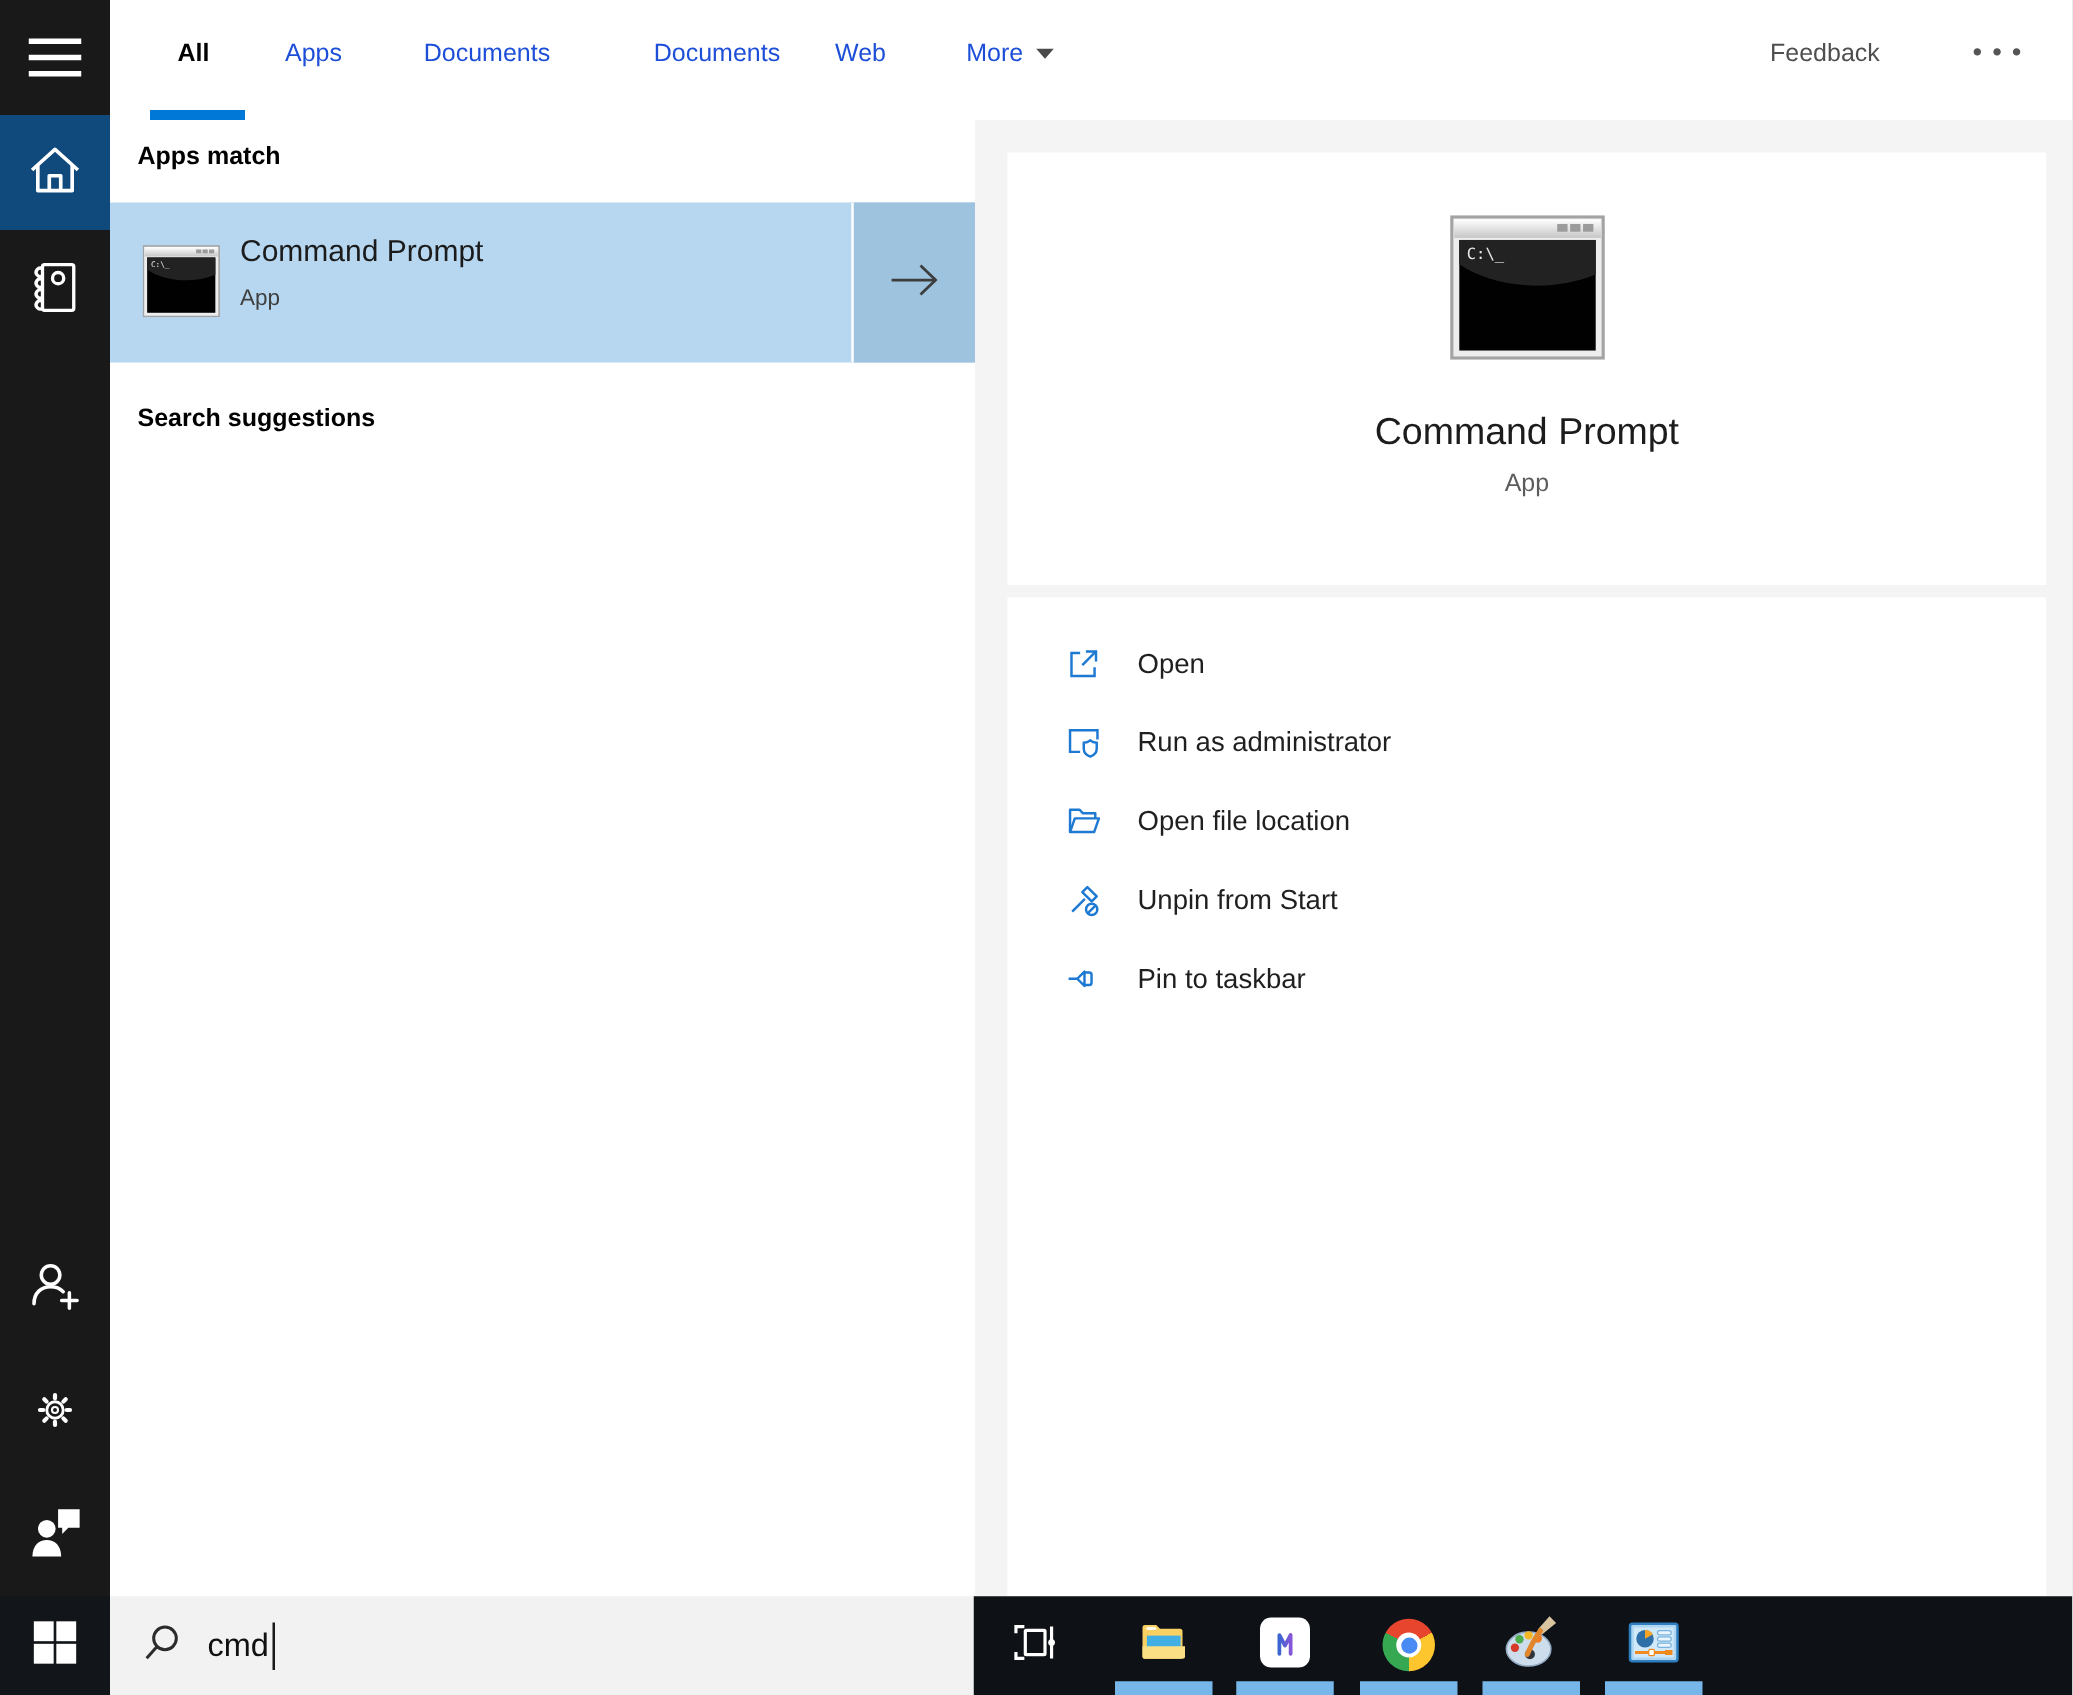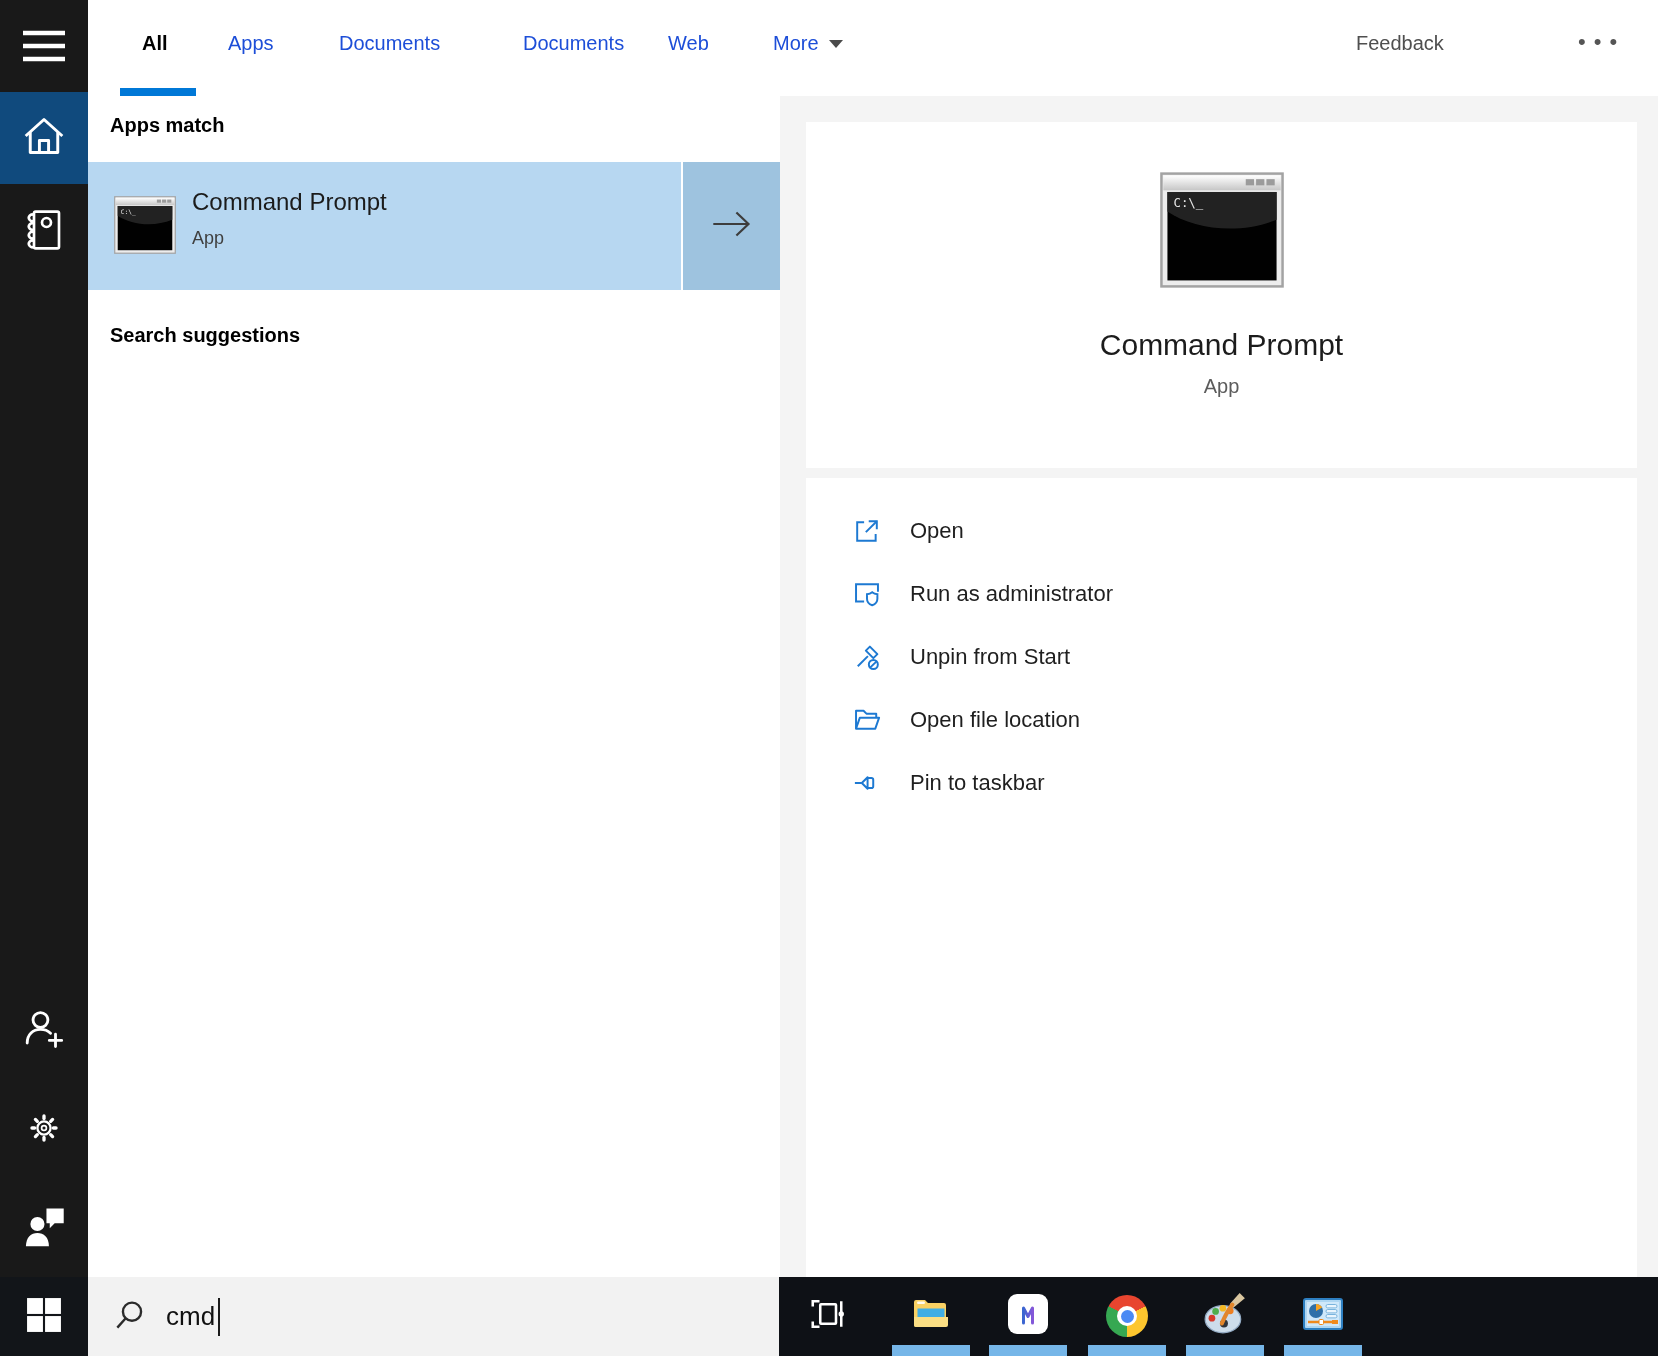--- a/index.html
+++ b/index.html
@@ -6,21 +6,21 @@
   html,body { background:#dcdcdc; }
   body { font-family:"Liberation Sans","DejaVu Sans",sans-serif; }
   .screen { position:relative; width:1658px; height:1356px; background:#ffffff; overflow:hidden; }
 
   
   .header { position:absolute; left:88px; top:0; width:1304px; height:96px; background:#fff; }
   .tab { position:absolute; top:32px; font-size:20px; color:#1d4ed8; cursor:pointer; white-space:nowrap; }
   .tab.active { color:#000; font-weight:bold; }
   .tab-underline { position:absolute; left:32px; top:88px; width:76px; height:8px; background:#0078d7; }
   .more-caret { display:inline-block; margin-left:10px; width:0; height:0; border-left:7px solid transparent; border-right:7px solid transparent; border-top:8px solid #4a4a4a; vertical-align:2px; }
-  .feedback { position:absolute; left:1268px; top:32px; font-size:20px; color:#4f4f4f; cursor:pointer; }
+  .feedback { position:absolute; left:1328px; top:32px; font-size:20px; color:#4f4f4f; cursor:pointer; }
   .overflow-dots { position:absolute; left:1490px; top:29px; font-size:22px; letter-spacing:8px; color:#555; cursor:pointer; }
   .header-divider { position:absolute; left:88px; top:96px; width:1570px; height:1px; background:#e5e5e5; }
 
   
   .sidebar { position:absolute; left:0; top:0; width:88px; height:1356px; background:#191919; }
   .side-btn { position:absolute; left:0; width:88px; height:88px; display:flex; align-items:center; justify-content:center; cursor:pointer; }
   .side-btn.hamburger { top:4px; }
   .side-btn.home { top:92px; height:92px; background:#104a7d; }
   .side-btn.journal { top:188px; }
   .side-btn.add-account { top:986px; }
@@ -254,36 +254,36 @@
           <svg width="30" height="30" viewBox="0 0 26 26" fill="none" stroke="#1d79d2" stroke-width="1.7">
             <path d="M10.5 19.5 H3.5 V4.5 H22.5 V11"></path>
             <path d="M17.5 11.5 c1.3 1.1 2.9 1.6 4.5 1.7 v4 c0 3 -2 4.8 -4.5 5.6 c-2.5 -0.8 -4.5 -2.6 -4.5 -5.6 v-4 c1.6 -0.1 3.2 -0.6 4.5 -1.7 z"></path>
           </svg>
         </span>
         <span class="action-label">Run as administrator</span>
       </div>
       <div class="action-row">
         <span class="action-icon">
           <svg width="30" height="30" viewBox="0 0 26 26" fill="none" stroke="#1d79d2" stroke-width="1.7" stroke-linejoin="round">
+            <path d="M3.5 20.5 V5 H10 L12.5 7.5 H21 V11"></path>
+              <path d="M3.5 20.5 L6.8 11 H23.5 L20.2 20.5 Z"></path>
+          </svg>
+        </span>
+        <span class="action-label">Open file location</span>
+      </div>
+      <div class="action-row">
+        <span class="action-icon">
+          <svg width="30" height="30" viewBox="0 0 26 26" fill="none" stroke="#1d79d2" stroke-width="1.7" stroke-linejoin="round">
             <path d="M15.5 4 L22 10.5 L18.5 14 L12 7.5 Z"></path>
             <path d="M13.8 12.2 L5 21"></path>
             <circle cx="18.5" cy="19.5" r="3.9"></circle>
             <path d="M15.7 22.2 L21.3 16.8"></path>
           </svg>
         </span>
         <span class="action-label">Unpin from Start</span>
-      </div>
-      <div class="action-row">
-        <span class="action-icon">
-          <svg width="30" height="30" viewBox="0 0 26 26" fill="none" stroke="#1d79d2" stroke-width="1.7" stroke-linejoin="round">
-            <path d="M3.5 20.5 V5 H10 L12.5 7.5 H21 V11"></path>
-              <path d="M3.5 20.5 L6.8 11 H23.5 L20.2 20.5 Z"></path>
-          </svg>
-        </span>
-        <span class="action-label">Open file location</span>
       </div>
       <div class="action-row">
         <span class="action-icon">
           <svg width="30" height="30" viewBox="0 0 26 26" fill="none" stroke="#1d79d2" stroke-width="1.7" stroke-linejoin="round">
             <path d="M2.5 13 H8.5"></path>
             <path d="M8.5 13 L13.5 8 V18 Z"></path>
             <path d="M13.5 8.6 H16.8 A1.6 1.6 0 0 1 18.4 10.2 V15.8 A1.6 1.6 0 0 1 16.8 17.4 H13.5"></path>
           </svg>
         </span>
         <span class="action-label">Pin to taskbar</span>

